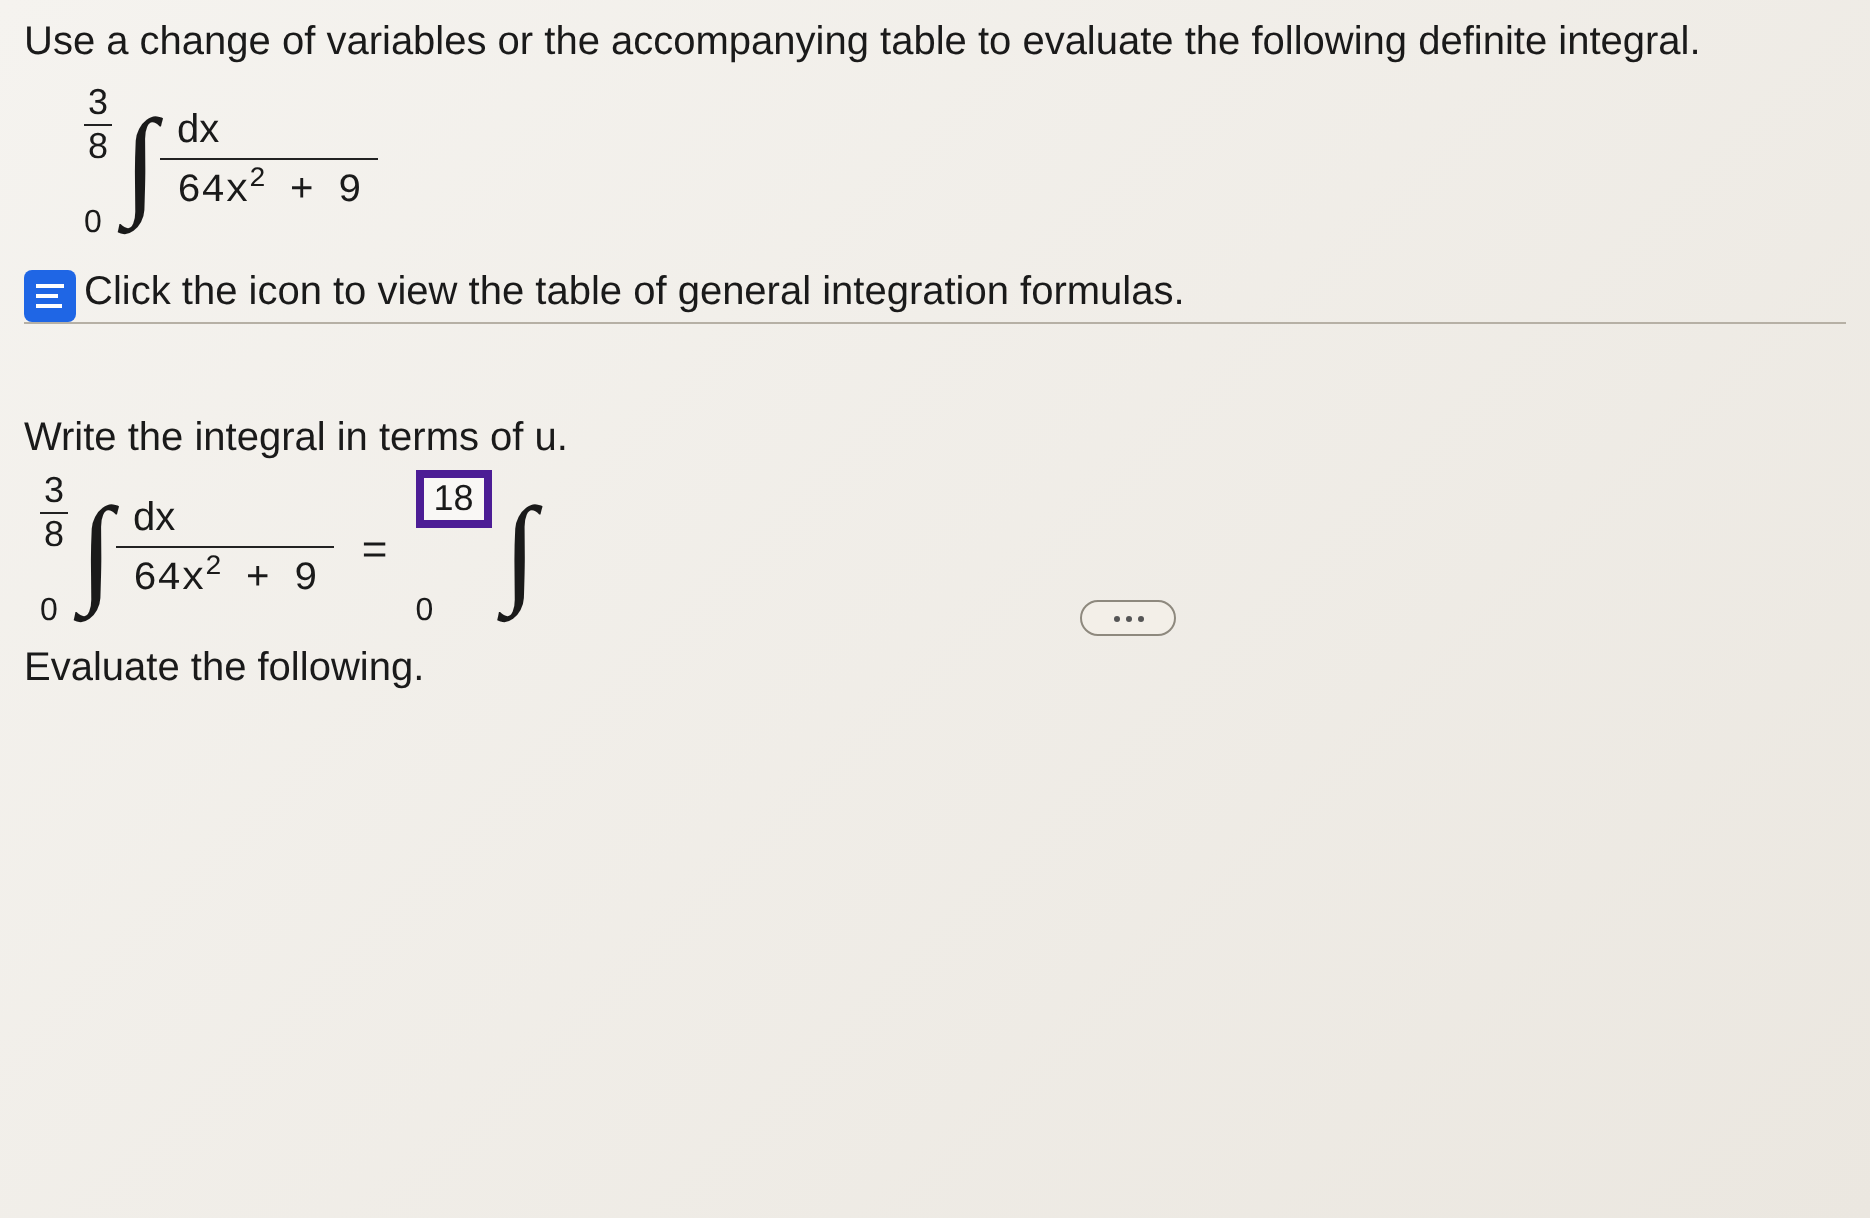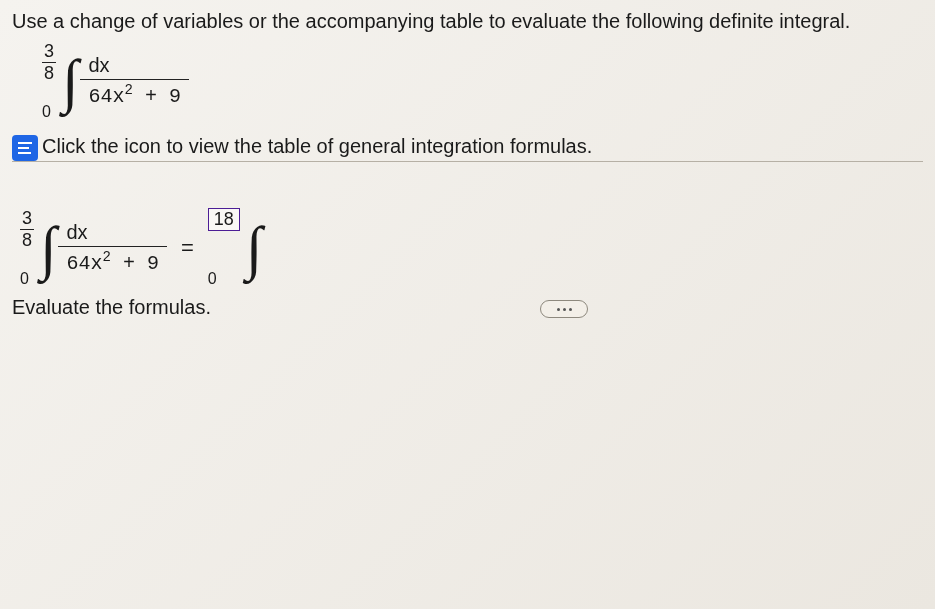--- a/index.html
+++ b/index.html
@@ -103,21 +103,21 @@
   .section2 { margin-top: 46px; }
   .answer-row {
     display: flex;
     align-items: center;
     gap: 10px;
     margin-left: 8px;
     margin-top: 4px;
   }
   .upper-box {
     display: inline-block;
-    border: 1px solid #4c1d95;
+    border: 4px solid #4c1d95;
     padding: 0px 5px;
     font-size: 18px;
     background: rgba(255,255,255,0.5);
   }
   .answer-blank {
     display: inline-block;
     width: 34px;
     height: 26px;
     border: 1px solid #3b5fc2;
     border-radius: 6px;
@@ -169,20 +169,21 @@
 
 <hr class="divider">
 
 <div class="more-btn">
   <span></span>
     <span></span>
     <span></span>
 </div>
 
 <div class="section2">
+  <div>Write the integral in terms of u.</div>
 
   <div class="answer-row">
 
     <div class="big-int">
       <div class="limits">
         <span class="upper">
           <span class="frac">
             <span class="num">3</span>
             <span class="den">8</span>
           </span>
@@ -202,14 +203,14 @@
       <div class="limits">
         <span class="upper">
           <span class="upper-box">18</span>
         </span>
         <span class="lower">0</span>
       </div>
       <span class="int-sym">∫</span>
     </div>
   </div>
 
-  <div class="eval-line">Evaluate the formulas.</div>
+  <div class="eval-line">Evaluate the following.</div>
 </div>
 
 </body></html>

